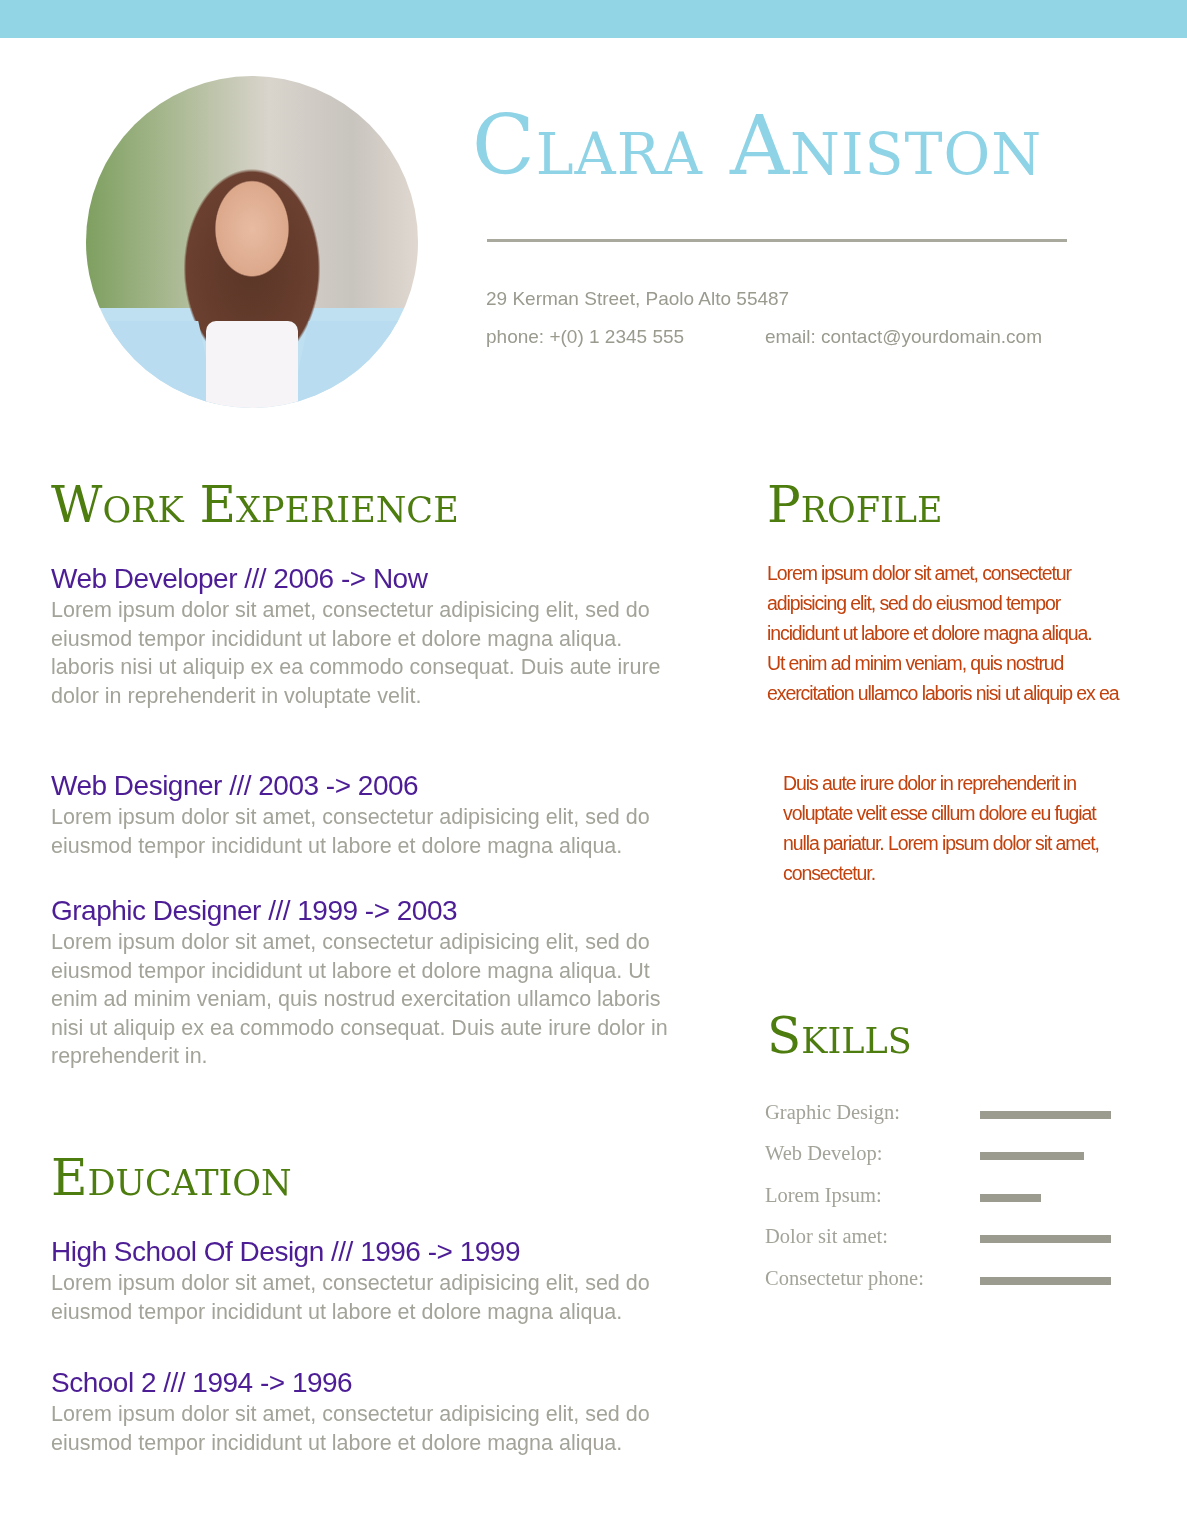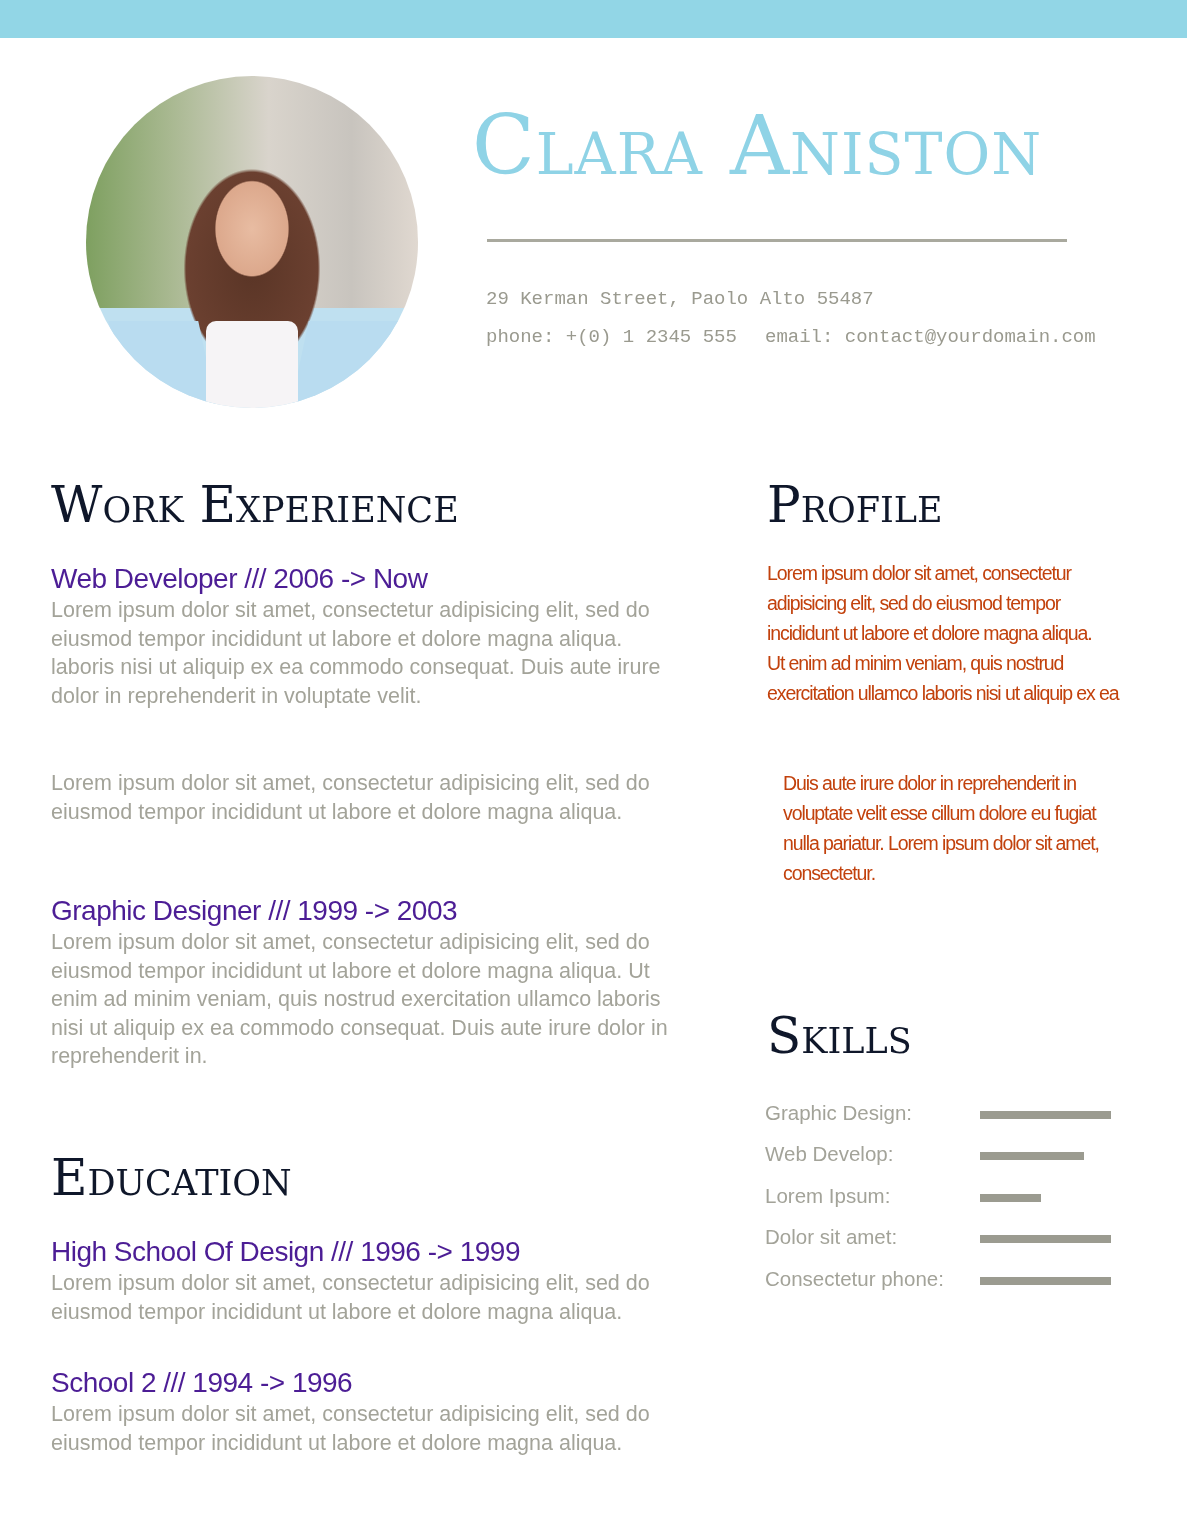--- a/index.html
+++ b/index.html
@@ -23,35 +23,35 @@
     }
     .photo .jacket-l { position: absolute; left: 35px; top: 245px; width: 90px; height: 120px; background: #b9dcf0; transform: skewX(12deg); }
     .photo .jacket-r { position: absolute; left: 210px; top: 245px; width: 90px; height: 120px; background: #b9dcf0; transform: skewX(-12deg); }
 
     .name {
       position: absolute; left: 472px; top: 105px; font-family: "DejaVu Serif", serif;
       font-variant: small-caps; font-size: 82px; letter-spacing: 1px; color: #8fd3e6; font-weight: normal;
       white-space: nowrap; line-height: 1;
     }
     .rule { position: absolute; left: 487px; top: 239px; width: 580px; height: 3px; background: #a9a99e; }
-    .contact { position: absolute; font-size: 19px; color: #9a9a8f; white-space: nowrap; font-family: Liberation Mono, monospace; }
+    .contact { position: absolute; font-size: 19px; color: #9a9a8f; white-space: nowrap; font-family: Liberation Sans, sans-serif; }
 
     .section-title {
       position: absolute; font-family: "DejaVu Serif", serif; font-variant: small-caps;
-      font-size: 50px; color: #0f172a; line-height: 1; white-space: nowrap;
+      font-size: 50px; color: #4d7c0f; line-height: 1; white-space: nowrap;
     }
     .job { position: absolute; left: 51px; width: 640px; }
     .job-title { font-family: "Liberation Sans", sans-serif; font-size: 28px; color: #4c1d95; line-height: 34px; letter-spacing: -0.5px; white-space: nowrap; }
     .job-desc { font-family: "Liberation Sans", sans-serif; font-size: 21.5px; line-height: 28.6px; color: #a3a399; }
 
     .profile-text { position: absolute; left: 767px; width: 380px; font-family: "Liberation Sans", sans-serif;
       font-size: 19.5px; line-height: 30px; color: #c2410c; letter-spacing: -1.1px; }
 
     .skill-row { position: absolute; left: 765px; width: 360px; height: 28px; }
-    .skill-label { position: absolute; left: 0; top: 0; font-family: Liberation Sans, sans-serif; font-size: 20.5px; color: #a3a399; white-space: nowrap; }
+    .skill-label { position: absolute; left: 0; top: 0; font-family: Liberation Serif, serif; font-size: 20.5px; color: #a3a399; white-space: nowrap; }
     .skill-bar { position: absolute; left: 215px; top: 10px; height: 8px; background: #9b9b90; }
   </style>
 </head>
 <body>
 
 <div class="top-bar"></div>
 
 <div class="photo">
   <div class="jacket-l"></div>
   <div class="jacket-r"></div>
@@ -70,20 +70,21 @@
   <div class="job-title">Web Developer /// 2006 -&gt; Now</div>
   <div class="job-desc">
     <div>Lorem ipsum dolor sit amet, consectetur adipisicing elit, sed do</div>
     <div>eiusmod tempor incididunt ut labore et dolore magna aliqua.</div>
     <div>laboris nisi ut aliquip ex ea commodo consequat. Duis aute irure</div>
     <div>dolor in reprehenderit in voluptate velit.</div>
   </div>
 </div>
 
 <div class="job" style="top:769px;">
+  <div class="job-title">Web Designer /// 2003 -&gt; 2006</div>
   <div class="job-desc">
     <div>Lorem ipsum dolor sit amet, consectetur adipisicing elit, sed do</div>
     <div>eiusmod tempor incididunt ut labore et dolore magna aliqua.</div>
   </div>
 </div>
 
 <div class="job" style="top:894px;">
   <div class="job-title">Graphic Designer /// 1999 -&gt; 2003</div>
   <div class="job-desc">
     <div>Lorem ipsum dolor sit amet, consectetur adipisicing elit, sed do</div>

